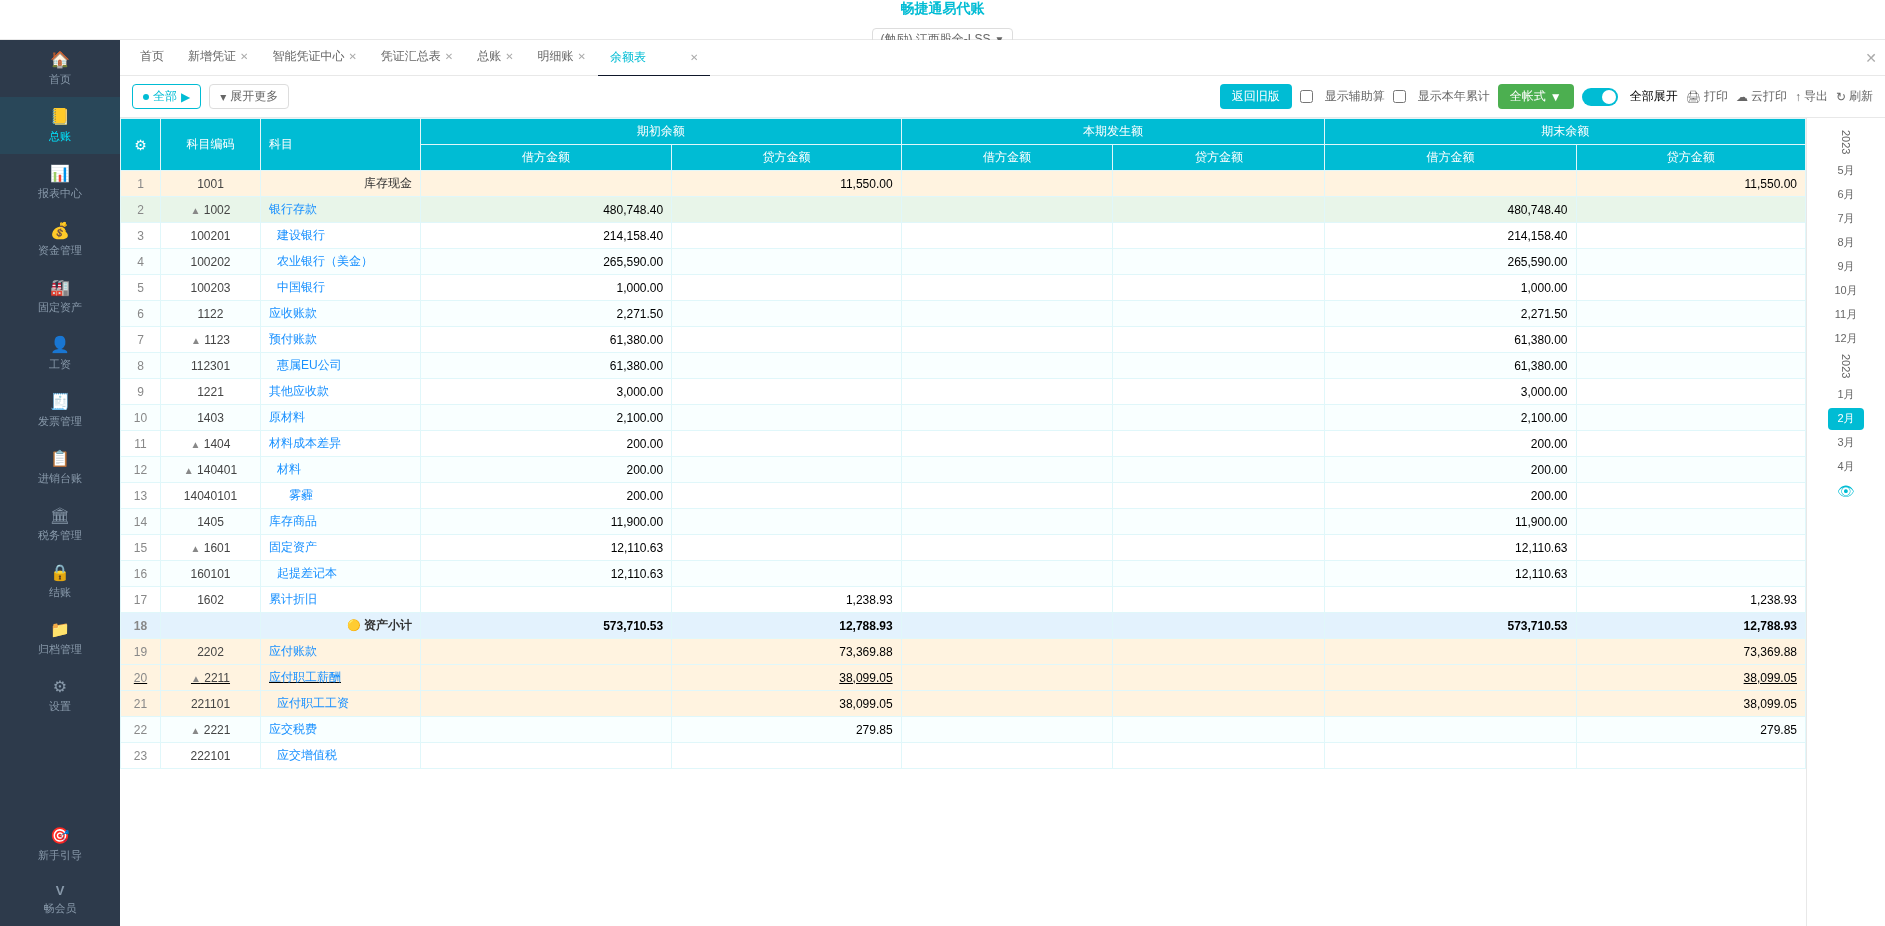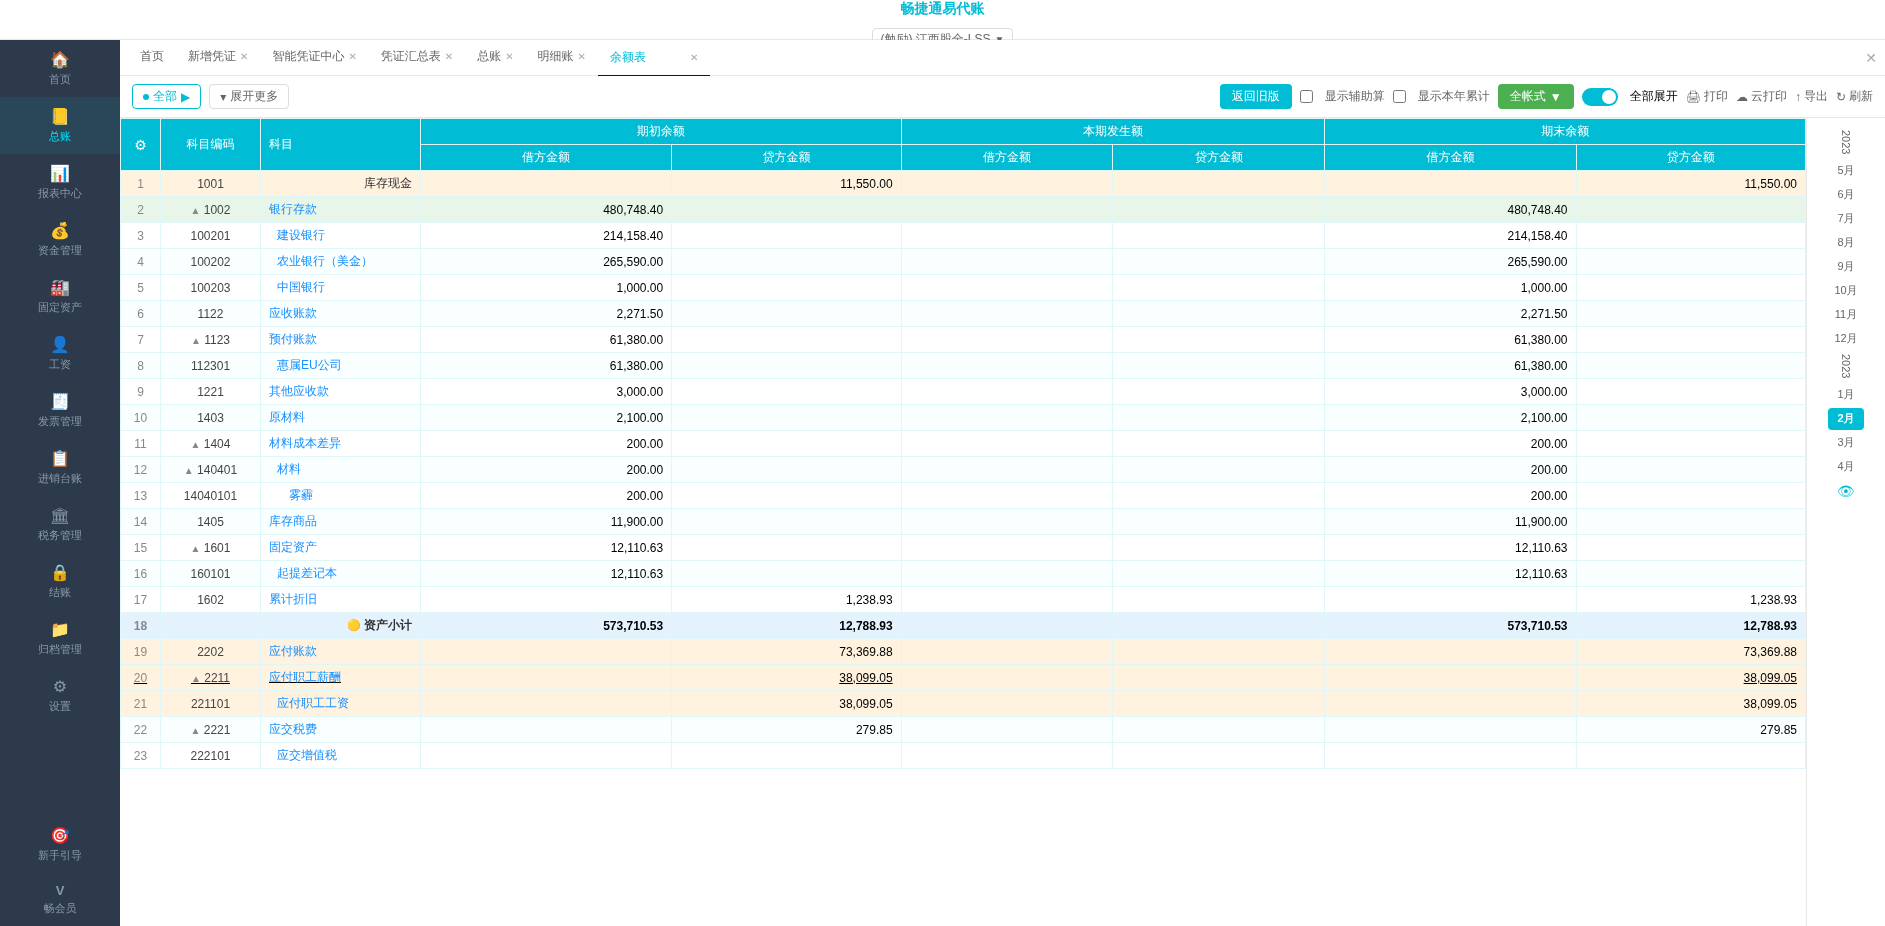--- a/index.html
+++ b/index.html
@@ -71,21 +71,21 @@
     .row-subtotal { background: #e3f2fd !important; font-weight: bold; }
     .th-group { text-align: center; }
     .gear-icon { color: #fff; font-size: 14px; }
     .indent1 { padding-left: 16px !important; }
     .indent2 { padding-left: 28px !important; }
 
     
     .right-panel { width: 79px; background: #fff; border-left: 1px solid #e8e8e8; display: flex; flex-direction: column; align-items: center; padding-top: 8px; flex-shrink: 0; overflow-y: auto; }
     .year-label { font-size: 11px; color: #666; writing-mode: vertical-rl; padding: 4px 0; }
     .month-chip { width: 36px; height: 22px; display: flex; align-items: center; justify-content: center; border-radius: 4px; cursor: pointer; color: #666; font-size: 11px; margin: 1px 0; }
-    .month-chip.active { background: #00bcd4; color: #fff; font-weight: bold; }
+    .month-chip.active { background: #00bcd4; color: #fff; }
     .eye-icon { color: #00bcd4; font-size: 14px; margin: 4px 0; cursor: pointer; }
 
     
     .table-area::-webkit-scrollbar { width: 6px; }
     .table-area::-webkit-scrollbar-track { background: #f1f1f1; }
     .table-area::-webkit-scrollbar-thumb { background: #ccc; border-radius: 3px; }
   </style>
 </head>
 <body>
 

